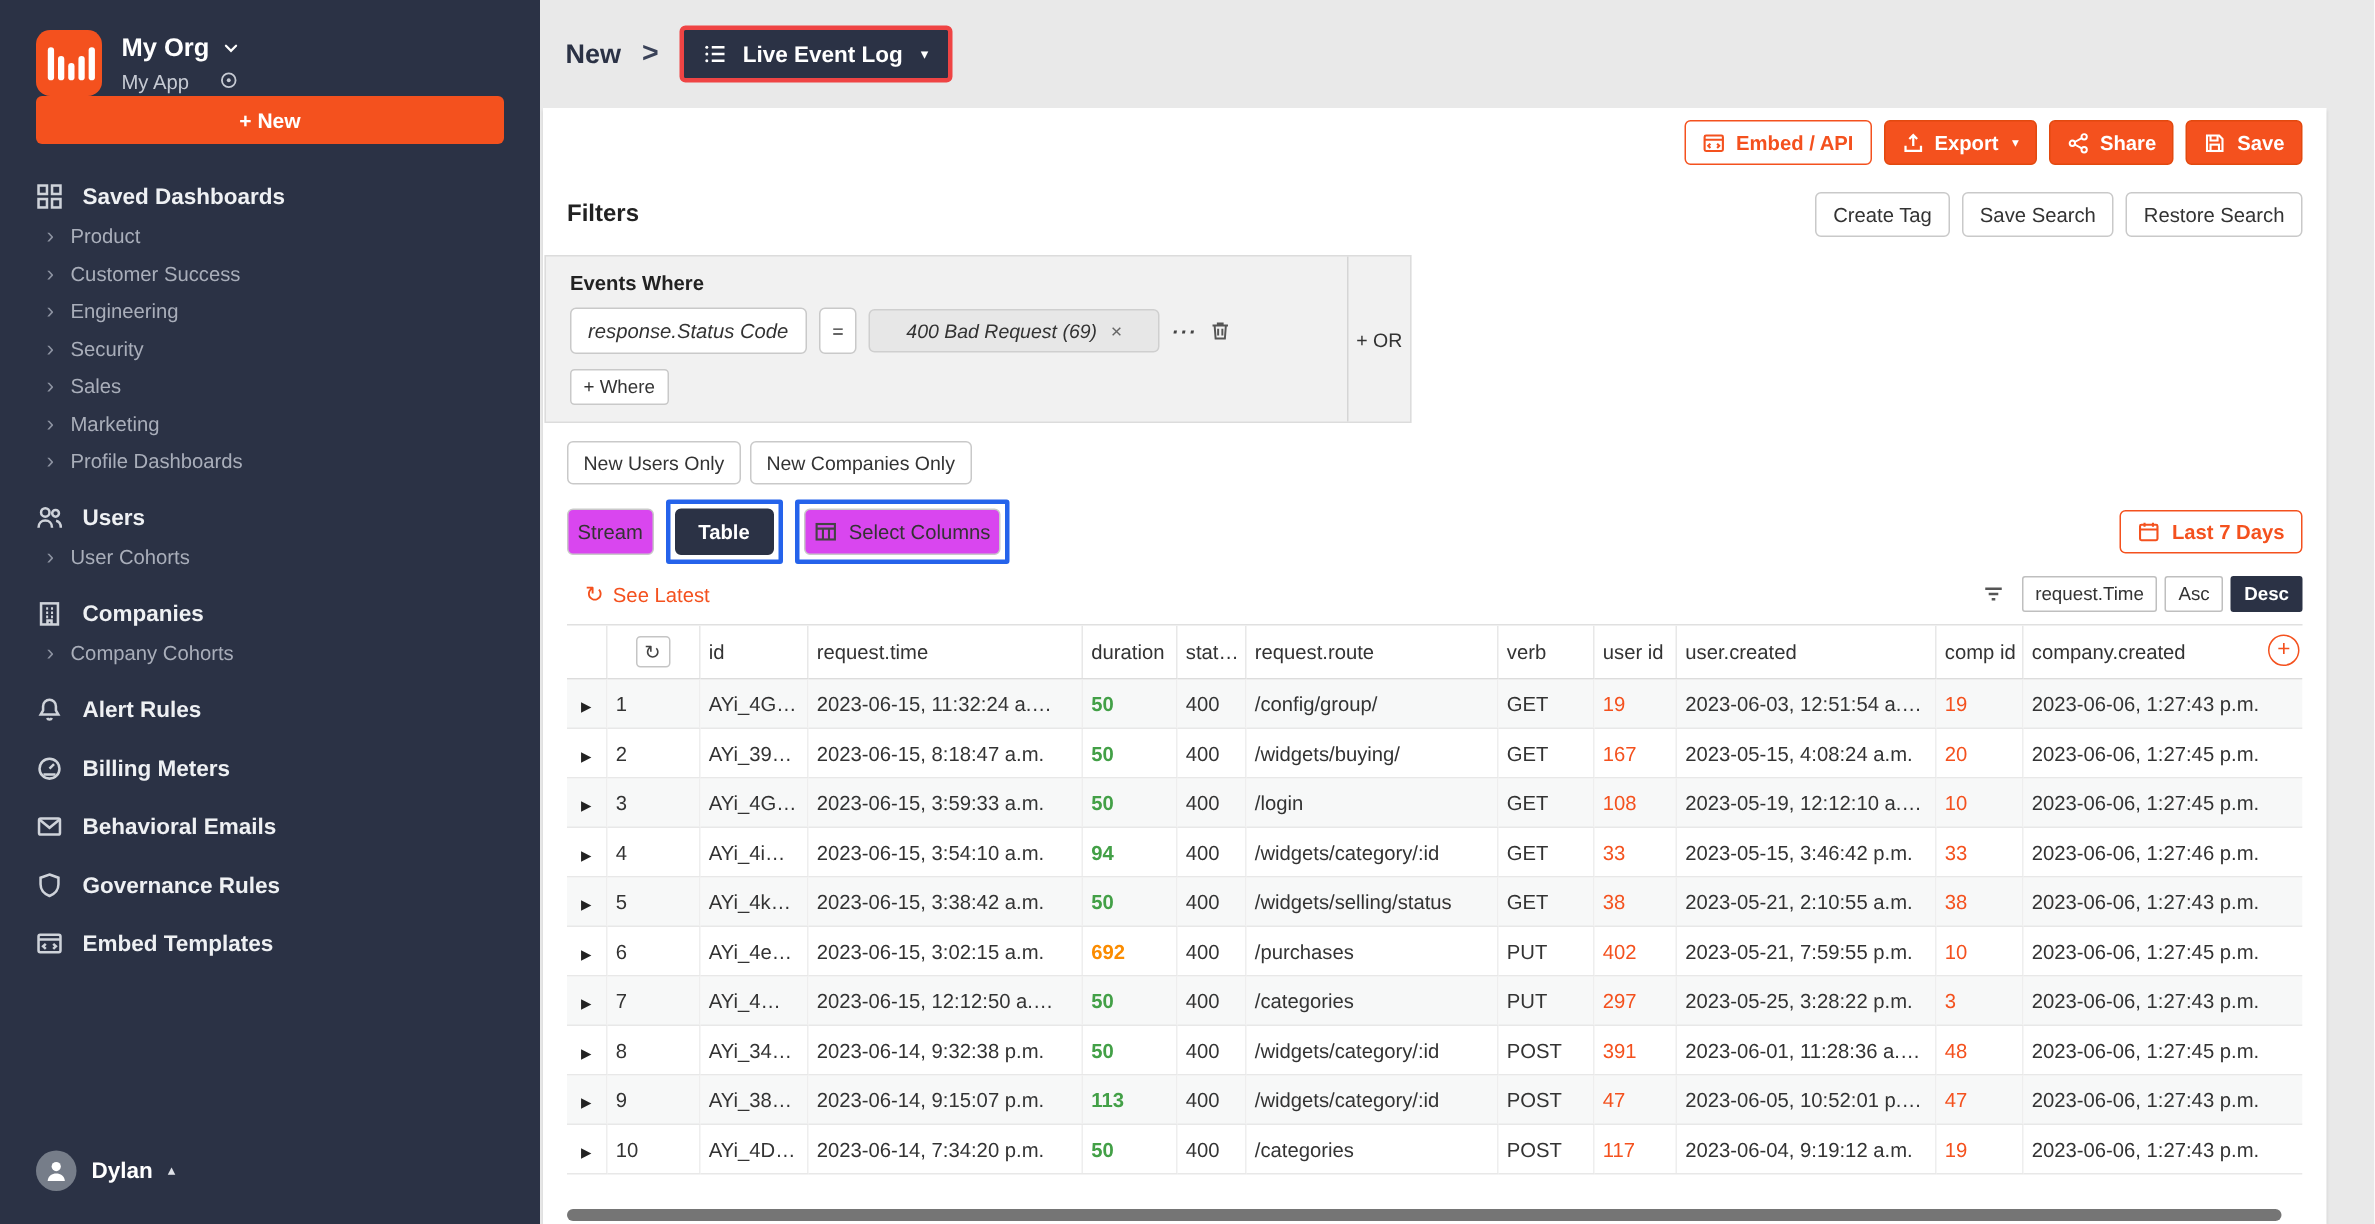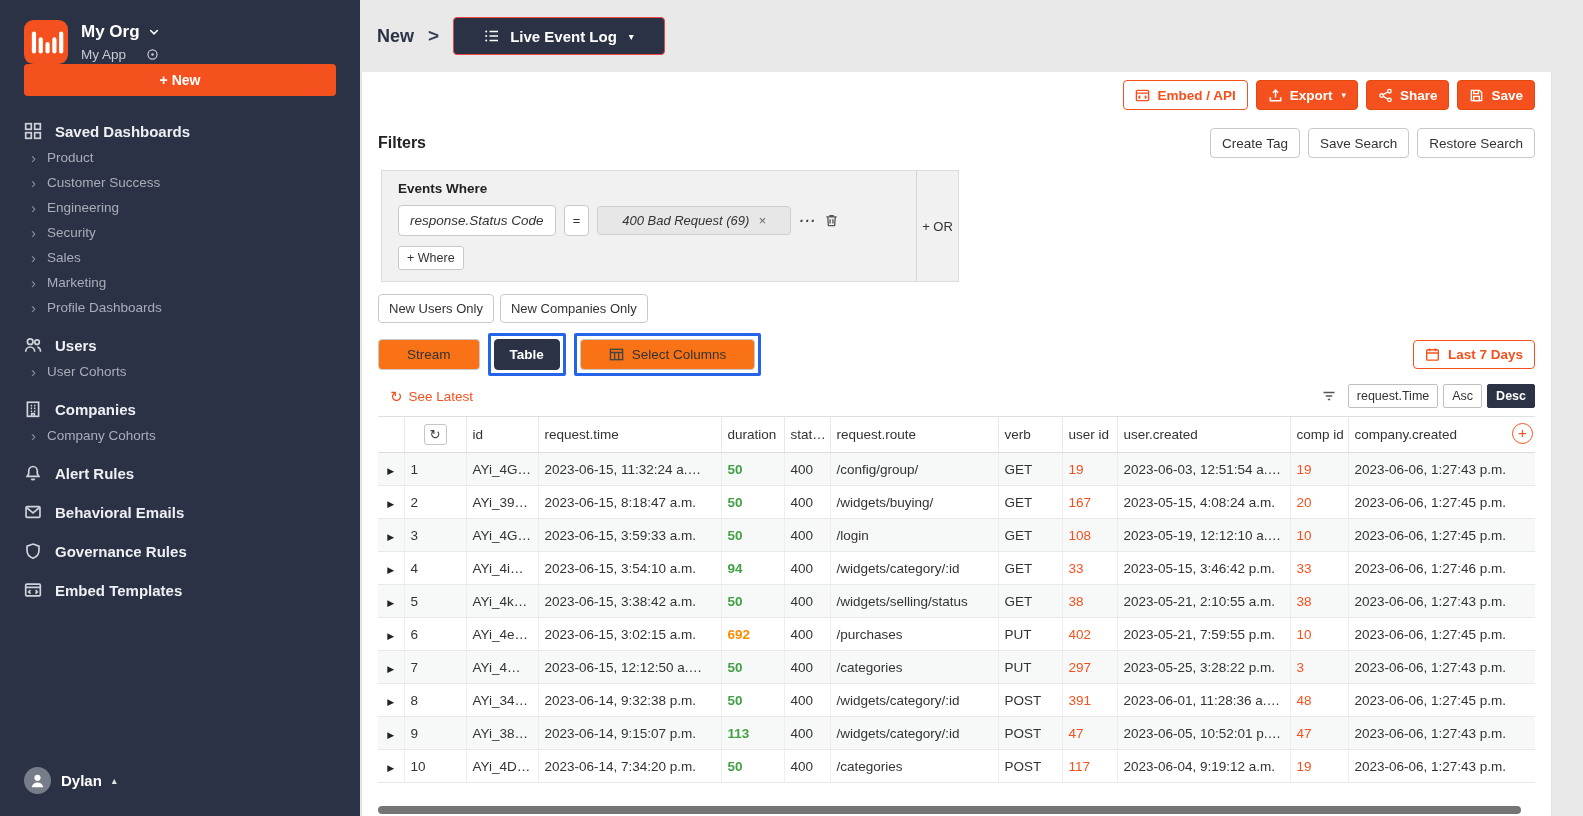--- a/index.html
+++ b/index.html
@@ -5,76 +5,76 @@
   * { margin:0; padding:0; box-sizing:border-box; }
   html,body { width:1583px; height:816px; overflow:hidden; }
   body { font-family:"Liberation Sans","DejaVu Sans",sans-serif; font-size:13.5px; color:#333; }
   .app { width:1583px; height:816px; display:flex; background:#e9e9e9; overflow:hidden; }
 
   
   .sidebar { width:360px; flex-shrink:0; background:#2b3245; color:#fff; display:flex; flex-direction:column; padding:20px 24px 22px; }
   .org-row { display:flex; gap:13px; align-items:flex-start; }
   .org-text { padding-top:2px; }
   .org-name-row { display:flex; align-items:center; gap:8px; cursor:pointer; font-size:17px; font-weight:bold; }
-  .app-row { display:flex; align-items:center; gap:20px; margin-top:5px; color:#c6cad3; font-size:13.5px; cursor:pointer; }
+  .app-row { display:flex; align-items:flex-start; gap:20px; margin-top:5px; color:#c6cad3; font-size:13.5px; cursor:pointer; }
   .new-btn { width:100%; height:32px; background:#f4511e; border:none; border-radius:4px; color:#fff; font-size:14px; font-weight:bold; cursor:pointer; font-family:inherit; }
   .nav { flex:1; margin-top:26px; overflow:hidden; }
   .nav-section { display:flex; align-items:center; gap:13px; font-size:15px; font-weight:bold; color:#eef0f3; margin-top:21px; cursor:pointer; }
   .nav-section:first-child { margin-top:0; }
   .nav-icon { width:18px; height:18px; display:inline-flex; color:#cfd3da; flex-shrink:0; }
   .nav-icon svg { width:18px; height:18px; }
   .nav-sub { display:flex; align-items:center; gap:11px; font-size:13.5px; color:#a9aeba; margin:10px 0 0 7px; cursor:pointer; }
   .sub-chevron { color:#8d93a1; font-size:15px; line-height:1; }
   .user-row { margin-top:auto; display:flex; align-items:center; gap:10px; cursor:pointer; }
   .avatar { width:27px; height:27px; border-radius:50%; background:#767d89; color:#fff; display:inline-flex; align-items:center; justify-content:center; overflow:hidden; }
   .avatar svg { width:17px; height:17px; }
   .user-name { font-size:15px; font-weight:bold; }
   .caret-up { font-size:10px; color:#dfe2e8; }
 
   
   .main { flex:1; min-width:0; display:flex; flex-direction:column; }
   .main-header { height:72px; display:flex; align-items:center; gap:14px; padding:0 32px 0 17px; }
   .page-title { font-size:18px; font-weight:bold; color:#2b3245; }
   .crumb-sep { font-size:19px; font-weight:bold; color:#3a4258; }
-  .view-selector { background:#2b3245; border:1px solid #ef4444; border-radius:4px; color:#fff; height:38px; padding:0 30px; display:inline-flex; align-items:center; gap:10px; font-size:15px; font-weight:bold; cursor:pointer; font-family:inherit; }
+  .view-selector { background:#2b3245; border:3px solid #ef4444; border-radius:4px; color:#fff; height:38px; padding:0 13px; display:inline-flex; align-items:center; gap:10px; font-size:15px; font-weight:bold; cursor:pointer; font-family:inherit; }
   .view-selector .caret { font-size:10px; margin-left:2px; }
 
   .card { flex:1; margin:0 32px 0 2px; background:#fff; box-shadow:0 1px 2px rgba(0,0,0,.10); display:flex; flex-direction:column; overflow:hidden; }
 
   .card-toolbar { display:flex; justify-content:flex-end; align-items:center; gap:8px; padding:8px 16px 6px; }
   .btn { height:30px; border-radius:4px; font-size:13.5px; font-weight:bold; display:inline-flex; align-items:center; gap:7px; padding:0 11px; cursor:pointer; font-family:inherit; }
   .btn svg { flex-shrink:0; }
   .btn-outline-orange { background:#fff; border:1px solid #f4511e; color:#f4511e; }
   .btn-orange { background:#f4511e; border:1px solid #e2490f; color:#fff; }
   .btn-ghost { background:#fff; border:1px solid #c9c9c9; color:#333; font-weight:normal; }
   .btn .caret { font-size:9px; margin-left:2px; }
 
   .filters-head { display:flex; align-items:center; padding:12px 16px 0; }
   .filters-title { font-size:16px; font-weight:bold; color:#222; }
   .filters-actions { margin-left:auto; display:flex; gap:8px; }
 
-  .filter-panel { margin:12px 19px 0; width:578px; background:#f1f1f1; border:1px solid #dcdcdc; display:flex; flex-shrink:0; }
+  .filter-panel { margin:12px 1px 0; width:578px; background:#f1f1f1; border:1px solid #dcdcdc; display:flex; flex-shrink:0; }
   .filter-group { flex:1; padding:10px 16px 11px; }
   .group-label { font-size:13.5px; font-weight:bold; color:#222; }
   .condition-row { display:flex; align-items:center; gap:8px; margin-top:9px;font-style:italic; }
   .field-box { background:#fff; border:1px solid #c9c9c9; border-radius:4px; padding:7px 11px; font-size:13.5px; color:#333; cursor:pointer; white-space:nowrap; }
   .op-box { background:#fff; border:1px solid #c9c9c9; border-radius:4px; padding:7px 8px; font-size:13px; color:#333; cursor:pointer; }
   .value-tag { background:#e7e7e7; border:1px solid #cfcfcf; border-radius:4px; padding:6px 24px; font-size:13px; color:#333; display:inline-flex; align-items:center; gap:9px; cursor:pointer; white-space:nowrap; }
   .tag-x { color:#666; cursor:pointer; }
   .more-dots { color:#444; font-weight:bold; letter-spacing:1px; font-size:14px; cursor:pointer; }
   .trash { color:#555; display:inline-flex; cursor:pointer; }
   .where-btn { margin-top:10px; background:#fff; border:1px solid #c9c9c9; border-radius:3px; font-size:12.5px; color:#333; padding:4px 8px; cursor:pointer; font-family:inherit; }
   .or-col { width:42px; border-left:1px solid #d5d5d5; display:flex; align-items:center; justify-content:center; }
   .or-btn { background:none; border:none; font-size:13px; color:#333; cursor:pointer; font-family:inherit; white-space:nowrap; }
 
   .quick-filters { display:flex; gap:6px; margin:12px 16px 0; }
   .qf-btn { background:#fff; border:1px solid #c9c9c9; border-radius:4px; font-size:13px; color:#333; padding:6px 10px; cursor:pointer; font-family:inherit; }
 
   .view-row { display:flex; align-items:center; gap:8px; margin:10px 16px 0; }
-  .tab-ghost { background:#f97316; border:1px solid #c9c9c9; border-radius:4px; font-size:13.5px; color:#333; padding:7px 28px; cursor:pointer; font-family:inherit; display:inline-flex; align-items:center; gap:8px; }
+  .tab-ghost { background:#d946ef; border:1px solid #c9c9c9; border-radius:4px; font-size:13.5px; color:#333; padding:7px 6px; cursor:pointer; font-family:inherit; display:inline-flex; align-items:center; gap:8px; }
   .tab-ghost svg { color:#444; }
   .tab-dark { background:#2b3245; border:1px solid #2b3245; border-radius:4px; font-size:13.5px; font-weight:bold; color:#fff; padding:7px 15px; cursor:pointer; font-family:inherit; }
   .annotate { display:inline-flex; border:3px solid #2563eb; border-radius:2px; padding:3px; }
   .date-btn { margin-left:auto; background:#fff; border:1.5px solid #f4511e; border-radius:4px; color:#f4511e; font-size:13.5px; font-weight:bold; padding:6px 11px; display:inline-flex; align-items:center; gap:8px; cursor:pointer; font-family:inherit; }
 
   .table-controls { display:flex; align-items:center; margin:8px 16px 8px; }
   .see-latest { color:#f4511e; font-size:13.5px; display:inline-flex; align-items:center; gap:6px; cursor:pointer; margin-left:12px; }
   .refresh-glyph { font-size:15px; line-height:1; }
   .sort-area { margin-left:auto; display:flex; align-items:center; gap:5px; }
   .funnel { color:#555; display:inline-flex; margin-right:6px; cursor:pointer; }
@@ -207,20 +207,29 @@
           <span class="sub-label">Company Cohorts</span>
         </div>
         <div class="nav-section">
           <span class="nav-icon">
             <svg viewBox="0 0 16 16" fill="none" stroke="currentColor" stroke-width="1.5">
               <path d="M8 2.2a3.8 3.8 0 0 0-3.8 3.8v2.6L2.8 11h10.4l-1.4-2.4V6A3.8 3.8 0 0 0 8 2.2z"></path>
               <path d="M6.6 13a1.5 1.5 0 0 0 2.8 0"></path>
             </svg>
           </span>
           <span class="nav-label">Alert Rules</span>
+        </div>
+        <div class="nav-section">
+          <span class="nav-icon">
+            <svg viewBox="0 0 16 16" fill="none" stroke="currentColor" stroke-width="1.5">
+              <circle cx="8" cy="8.4" r="5.9"></circle>
+              <path d="M8 8.4l2.7-2.7M4.4 11.9h7.2"></path>
+            </svg>
+          </span>
+          <span class="nav-label">Billing Meters</span>
         </div>
         <div class="nav-section">
           <span class="nav-icon">
             <svg viewBox="0 0 16 16" fill="none" stroke="currentColor" stroke-width="1.5">
               <rect x="1.8" y="3.2" width="12.4" height="9.6" rx="1"></rect>
               <path d="M2.2 4l5.8 4.8L13.8 4"></path>
             </svg>
           </span>
           <span class="nav-label">Behavioral Emails</span>
         </div>

